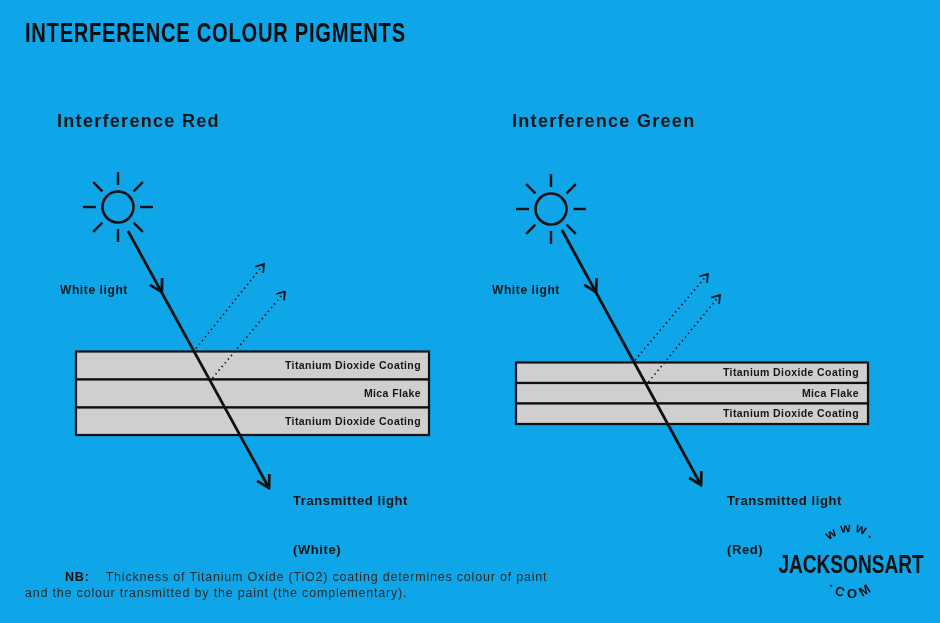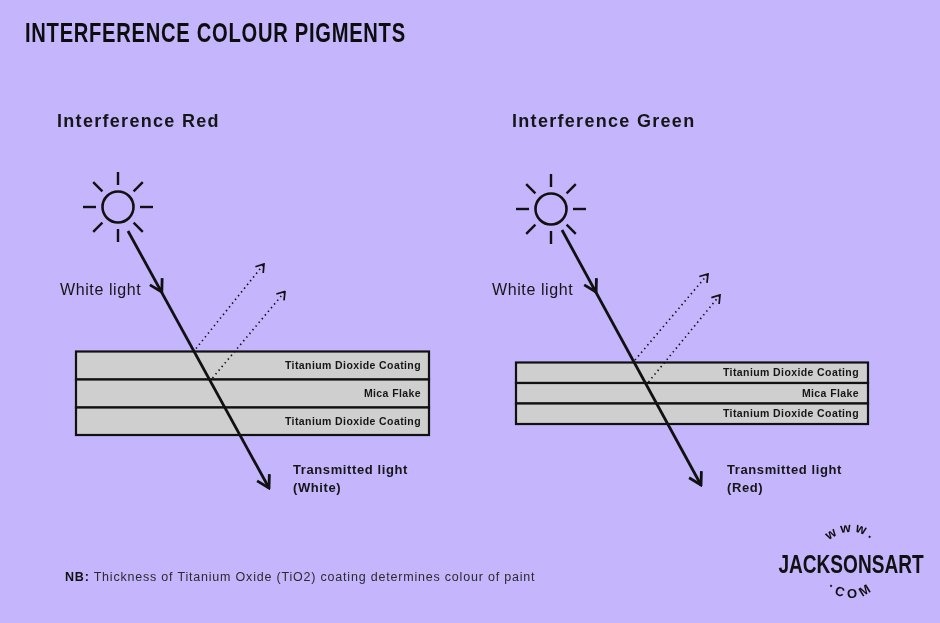--- a/index.html
+++ b/index.html
@@ -1,36 +1,36 @@
 <!DOCTYPE html>
 <html><head>
 <meta charset="utf-8">
 <style>
   html,body{margin:0;padding:0;background:#fff;}
   .canvas{
-    position:relative;width:940px;height:623px;background:#c4b5fd;overflow:hidden;
+    position:relative;width:940px;height:623px;background:#0ea5e9;overflow:hidden;
     font-family:"Liberation Sans", sans-serif;color:#111;
   }
   .art{position:absolute;left:0;top:0;z-index:1;}
   .txt{position:absolute;z-index:2;white-space:nowrap;}
   .page-title{
     margin:0;position:absolute;left:25px;top:18px;z-index:2;
     font-size:28px;font-weight:800;letter-spacing:1px;line-height:30px;
     transform:scaleX(0.72);transform-origin:left center;white-space:nowrap;color:#0d0d0d;
   }
   .diagram-heading{font-size:18px;font-weight:bold;letter-spacing:1.3px;line-height:16px;color:#161616;}
-  .side-label{font-size:16px;font-weight:normal;letter-spacing:0.6px;line-height:14px;color:#161616;}
+  .side-label{font-size:12px;font-weight:bold;letter-spacing:0.6px;line-height:14px;color:#161616;}
   .layer-label{font-size:10.5px;font-weight:bold;letter-spacing:0.4px;line-height:11px;color:#161616;text-align:right;}
   .trans{line-height:17.5px;}
-  .trans div{font-size:13px;font-weight:bold;letter-spacing:0.6px;color:#161616;}
+  .trans div{font-size:13px;font-weight:bold;letter-spacing:0.6px;color:#161616;margin-top:31px;}
   .note{
     position:absolute;left:25px;top:570px;z-index:2;
     font-size:12.5px;letter-spacing:0.8px;line-height:15.5px;color:#2b2b2b;white-space:nowrap;
   }
-  .note b{color:#111;margin-right:4px;padding-left:40px;}
+  .note b{color:#111;margin-right:16px;padding-left:40px;}
   .uc{text-transform:uppercase;}
 </style>
 </head>
 <body>
 
 <div class="canvas">
 
   <h1 class="page-title">INTERFERENCE COLOUR PIGMENTS</h1>
 
   <svg class="art" width="940" height="623" viewBox="0 0 940 623">
@@ -121,20 +121,21 @@
   <div class="txt layer-label" style="right:81px;top:388px;">Mica Flake</div>
   <div class="txt layer-label" style="right:81px;top:408px;">Titanium Dioxide Coating</div>
 
   <div class="txt trans" style="left:727px;top:461px;">
     <div>Transmitted light</div>
     <div>(Red)</div>
   </div>
 
   <div class="note">
     <b>NB:</b><span>Thickness of Titanium Oxide (TiO2) coating determines colour of paint</span><br>
+    <span>and the colour transmitted by the paint (the complementary).</span>
   </div>
 
   <svg class="art" style="left:771px;top:506px;z-index:2;" width="160" height="112" viewBox="0 0 160 112">
     <defs>
       <path id="arcTop" d="M 52.3,42 A 32,32 0 0 1 107.7,42" fill="none"></path>
       <path id="arcBot" d="M 50.6,75 A 34,34 0 0 0 109.4,75" fill="none"></path>
     </defs>
     <text font-size="13.5" font-weight="bold" fill="#111" letter-spacing="3.5">
       <textPath href="#arcTop" startOffset="50%" text-anchor="middle">www.</textPath>
     </text>

